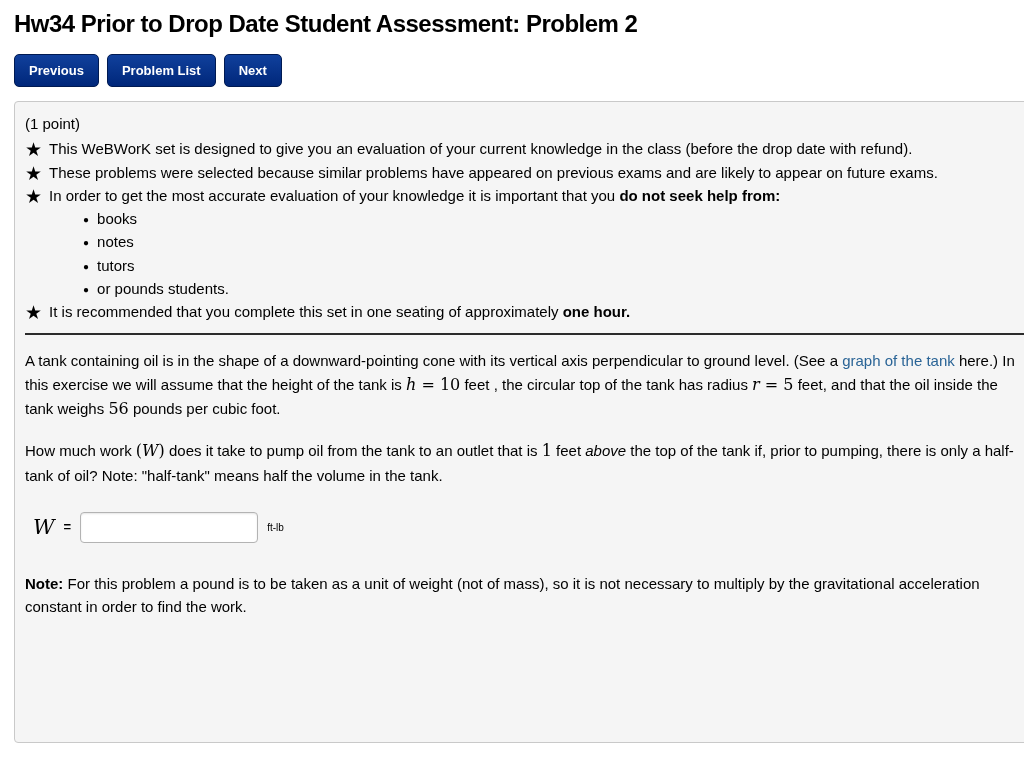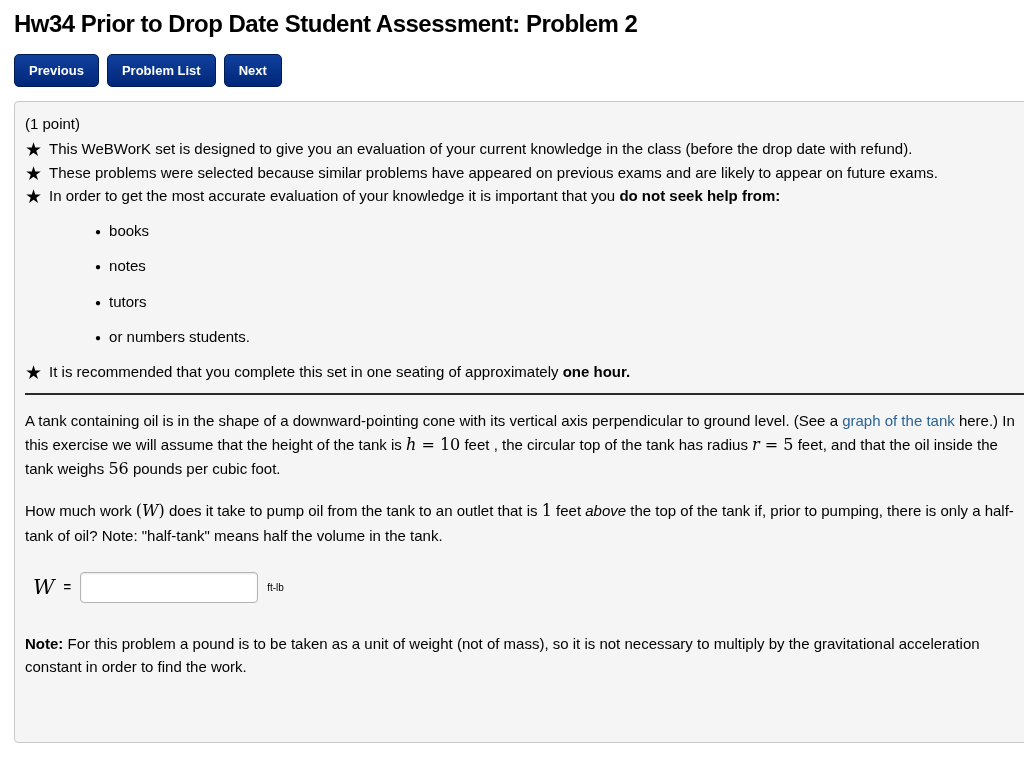--- a/index.html
+++ b/index.html
@@ -51,21 +51,21 @@
     font-size: 19px;
     line-height: 1;
     vertical-align: -2px;
     margin-right: 7px;
   }
   .sub-list {
     list-style: none;
     margin: 0;
     padding: 0 0 0 58px;
   }
-  .sub-list li { margin: 12px; }
+  .sub-list li { margin: 0; }
   .bullet {
     font-size: 10px;
     vertical-align: 1px;
     margin-right: 8px;
   }
   .divider {
     border: none;
     border-top: 2px solid #2b2b2b;
     margin: 10px 0 14px 0;
   }
@@ -114,21 +114,21 @@
   <p class="star-item"><span class="star">★</span><span>This WeBWorK set is designed to give you an evaluation of your current knowledge in the class (before the drop date with refund).</span></p>
 
   <p class="star-item"><span class="star">★</span><span>These problems were selected because similar problems have appeared on previous exams and are likely to appear on future exams.</span></p>
 
   <p class="star-item"><span class="star">★</span><span>In order to get the most accurate evaluation of your knowledge it is important that you </span><b>do not seek help from:</b></p>
 
   <ul class="sub-list">
     <li><span class="bullet">●</span><span>books</span></li>
     <li><span class="bullet">●</span><span>notes</span></li>
     <li><span class="bullet">●</span><span>tutors</span></li>
-    <li><span class="bullet">●</span><span>or numbers students.</span></li>
+    <li><span class="bullet">●</span><span>or pounds students.</span></li>
   </ul>
 
   <p class="star-item"><span class="star">★</span><span>It is recommended that you complete this set in one seating of approximately </span><b>one hour.</b></p>
 
 
   <hr class="divider">
 
   <p class="prob-text"><span>A tank containing oil is in the shape of a downward-pointing cone with its vertical axis perpendicular to ground level. (See a </span><a href="#" class="link">graph of the tank</a><span> here.) In this exercise we will assume that the height of the tank is </span><span class="math"><span class="mvar">h</span><span> = 10</span></span><span> feet , the circular top of the tank has radius </span><span class="math"><span class="mvar">r</span><span> = 5</span></span><span> feet, and that the oil inside the tank weighs </span><span class="math">56</span><span> pounds per cubic foot.</span></p>
 
   <p class="prob-text"><span>How much work </span><span class="math"><span>(</span><span class="mvar">W</span><span>)</span></span><span> does it take to pump oil from the tank to an outlet that is </span><span class="math">1</span><span> feet </span><span class="em-italic">above</span><span> the top of the tank if, prior to pumping, there is only a half-tank of oil?  Note: "half-tank" means half the volume in the tank.</span></p>

